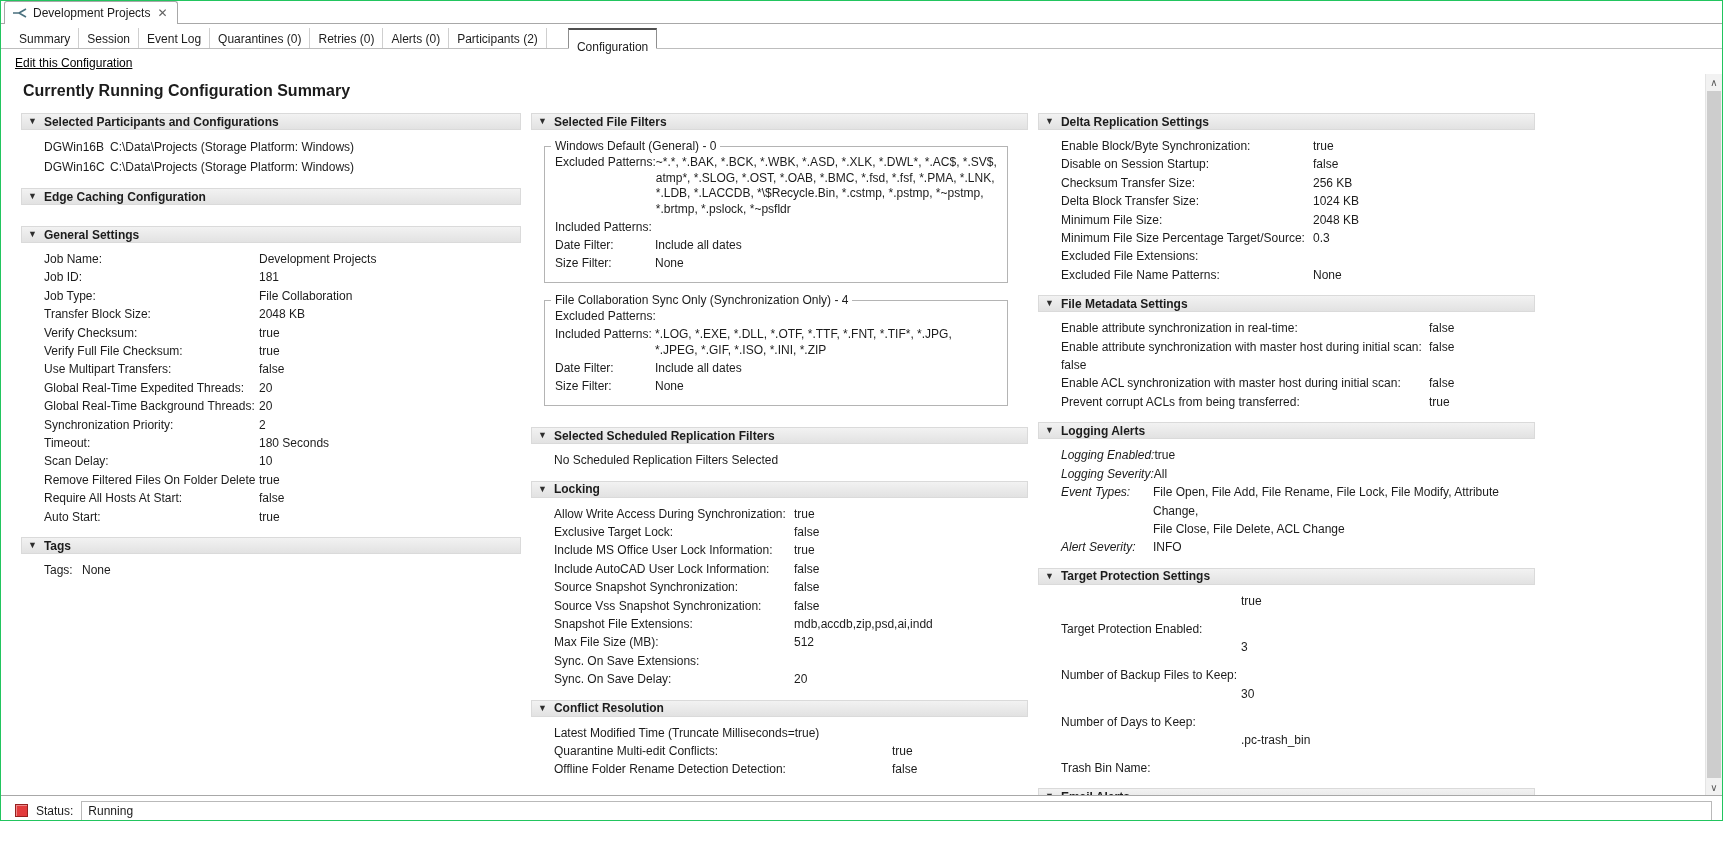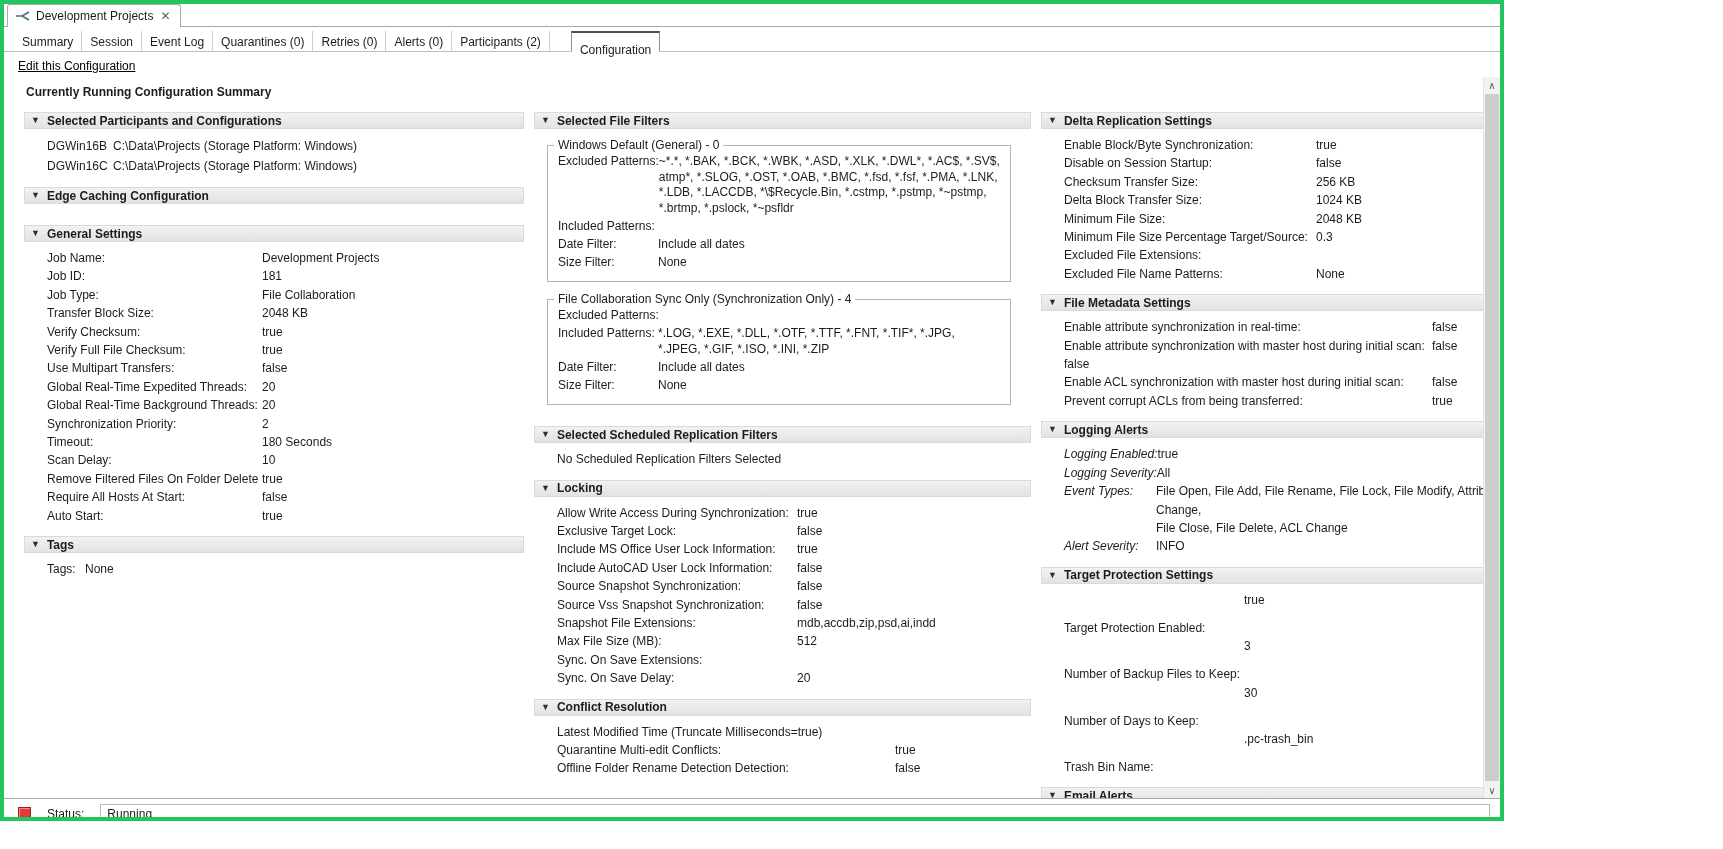--- a/index.html
+++ b/index.html
@@ -1,17 +1,17 @@
 <!DOCTYPE html>
 <html><head>
 <meta charset="utf-8">
 <style>
   html,body{margin:0;padding:0;background:#fff;}
   body{font-family:"Liberation Sans",sans-serif;font-size:12px;color:#1c1c1c;}
-  .window{position:relative;width:1504px;height:821px;box-sizing:border-box;border:4px solid #22c55e;background:#fff;overflow:hidden;}
+  .window{position:relative;width:1723px;height:821px;box-sizing:border-box;border:1px solid #22c55e;background:#fff;overflow:hidden;}
 
   
   .editor-tabbar{position:relative;height:23px;}
   .topline{position:absolute;left:0;right:0;top:22px;height:1px;background:#a8a8a8;}
   .editor-tab{position:absolute;left:3px;top:0;height:23px;box-sizing:border-box;display:flex;align-items:center;gap:6px;
     padding:0 9px 1px 8px;background:#fff;border:1px solid #a8a8a8;border-bottom:none;border-radius:3px 3px 0 0;z-index:2;}
   .editor-tab .ttl{white-space:nowrap;}
   .tab-close{color:#5f5f5f;font-size:12px;line-height:1;padding:0 1px;cursor:pointer;}
 
   
@@ -19,21 +19,21 @@
   .vtab{display:flex;align-items:center;padding:1px 8px 0;border-right:1px solid #cfcfcf;white-space:nowrap;cursor:default;}
   .vtab.selected{background:#fff;border:1px solid #8f8f8f;border-top:2px solid #4f4f4f;border-bottom:1px solid #fff;
     margin-bottom:-1px;position:relative;z-index:2;padding-top:16px;margin-left:21px;}
 
   .link-row{padding:7px 0 2px 14px;height:16px;}
   .link-row a{color:#000000;text-decoration:underline;cursor:pointer;}
 
   
   .content-wrap{position:relative;height:721px;}
   .content{position:absolute;top:0;bottom:0;left:0;right:17px;overflow:hidden;padding:4px 0 0 14px;}
-  .page-title{font-size:12px;font-weight:bold;margin:4px 0 13px 8px;}
+  .page-title{font-size:16px;font-weight:bold;margin:4px 0 13px 8px;}
   .grid{display:grid;grid-template-columns:500px 497px 497px;column-gap:10px;margin-left:6px;}
 
   .section{margin-bottom:9px;}
   .section-header{height:17px;box-sizing:border-box;display:flex;align-items:center;gap:7px;padding:0 6px;
     background:linear-gradient(#f2f2f2,#e2e2e2);border:1px solid #dadada;cursor:pointer;}
   .tri{font-size:9px;color:#2e2e2e;line-height:1;}
   .stitle{font-weight:bold;white-space:nowrap;}
   .section-body{padding:7px 2px 2px 23px;}
   .section-body.empty{padding:2px 0 2px 0;height:8px;}
 
@@ -58,21 +58,21 @@
   .filterbox .row{line-height:15.6px;margin-bottom:2.5px;}
   .filterbox .lbl{min-width:100px;}
   .filters-body{padding-left:13px;}
 
   
   .scrollbar{position:absolute;right:0;top:0;bottom:0;width:17px;background:#f2f2f2;border-left:1px solid #e4e4e4;box-sizing:border-box;}
   .sb-btn{height:16px;display:flex;align-items:center;justify-content:center;color:#5a5a5a;font-size:10px;cursor:pointer;}
   .sb-thumb{position:absolute;top:17px;bottom:17px;left:1px;right:1px;background:#cdcdcd;cursor:pointer;}
 
   
-  .statusbar{height:30px;border-top:1px solid #a8a8a8;display:flex;align-items:center;gap:16px;padding:0 10px 0 14px;background:#fff;box-sizing:border-box;}
+  .statusbar{height:30px;border-top:1px solid #a8a8a8;display:flex;align-items:center;gap:8px;padding:0 10px 0 14px;background:#fff;box-sizing:border-box;}
   .led{width:11px;height:11px;background:#e23b3c;border:1px solid #96201f;box-shadow:inset 1px 1px 0 rgba(255,255,255,.4);flex:none;}
   .status-input{flex:1;height:20px;box-sizing:border-box;border:1px solid #b9b9b9;background:#fff;display:flex;align-items:center;padding:0 6px;}
 </style>
 </head>
 <body>
 
 <div class="window">
 
   <div class="editor-tabbar">
     <div class="topline"></div>

